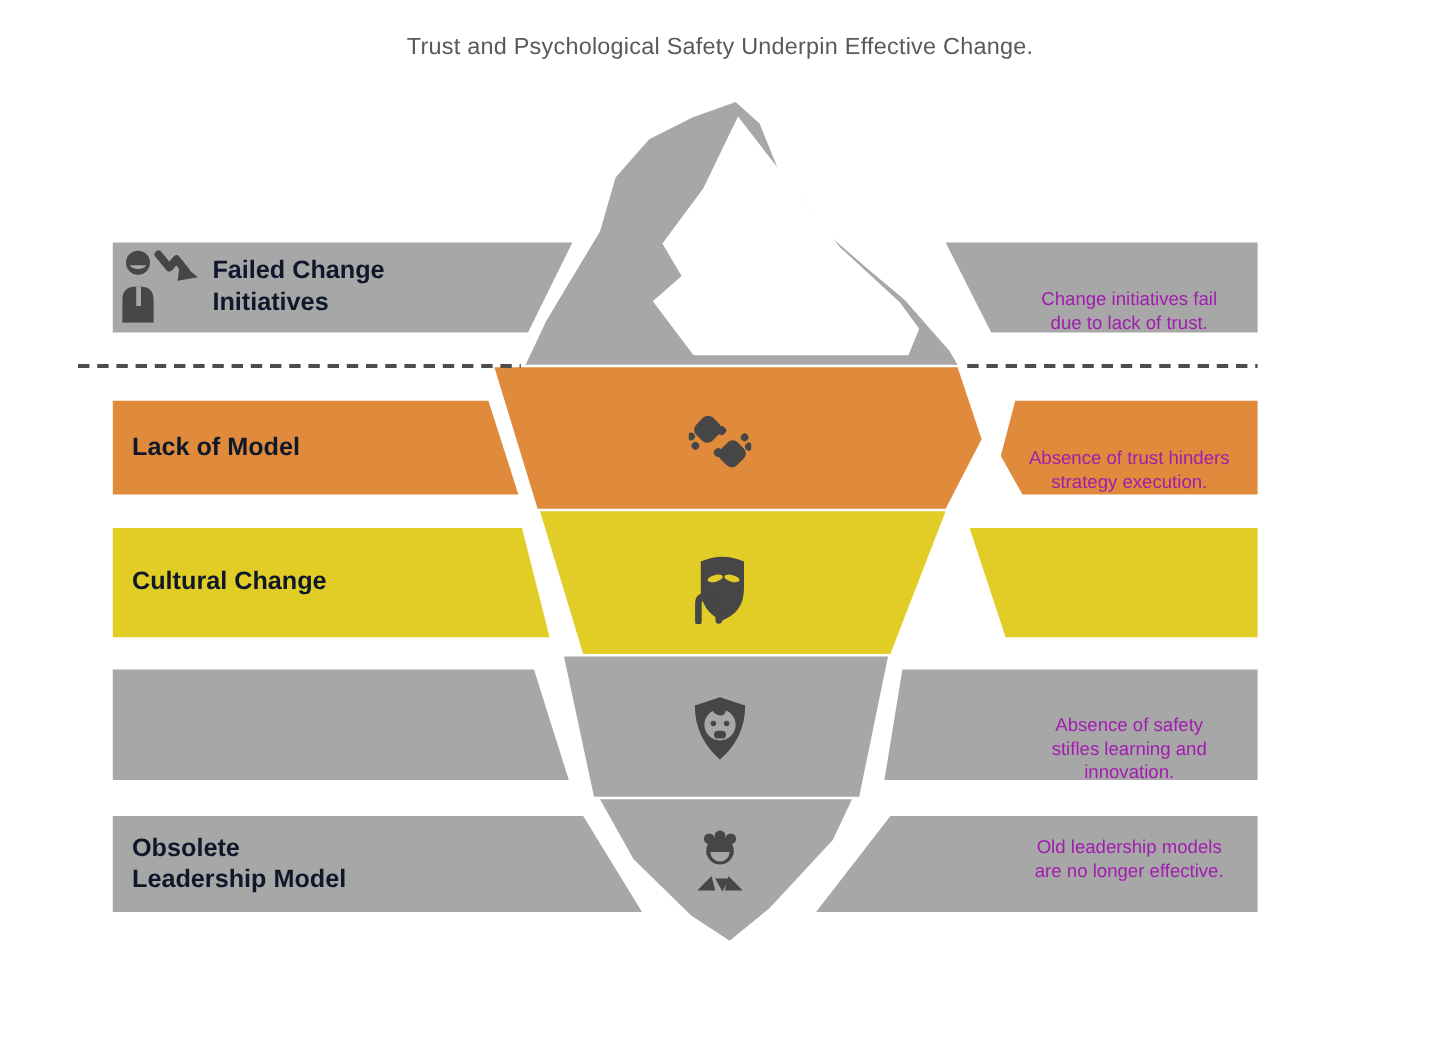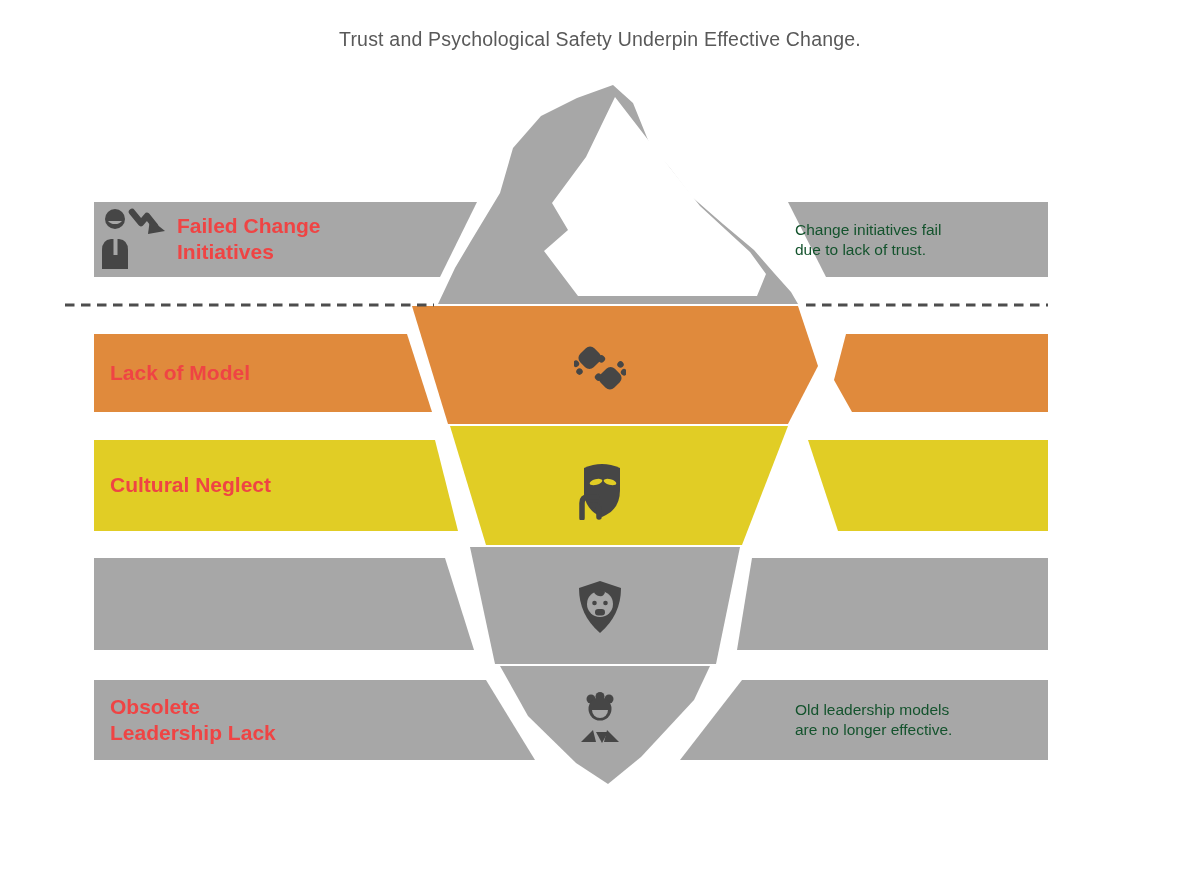--- a/index.html
+++ b/index.html
@@ -6,26 +6,26 @@
   .stage{
     position:relative;width:1048px;height:880px;background:#ffffff;overflow:hidden;
     font-family:"Liberation Sans",sans-serif;
   }
   .title{
     position:absolute;left:0;top:28px;width:1200px;text-align:center;
     font-size:19.5px;color:#595959;letter-spacing:.2px;
   }
   svg.layer{position:absolute;left:0;top:0;}
   .bar-label{
-    position:absolute;color:#ef4444;font-weight:700;font-size:21px;line-height:26px;
+    position:absolute;color:#0f172a;font-weight:700;font-size:21px;line-height:26px;
     white-space:pre-line;
   }
   .bar-desc{
-    position:absolute;left:795px;width:292px;color:#14532d;font-size:15.5px;
-    line-height:19.5px;text-align:left;white-space:pre-line;
+    position:absolute;left:795px;width:292px;color:#a21caf;font-size:15.5px;
+    line-height:19.5px;text-align:center;white-space:pre-line;margin-top:20px;
   }
   .icon-box{position:absolute;}
 </style>
 </head>
 <body>
 
 <div class="stage">
 
   <div class="title">Trust and Psychological Safety Underpin Effective Change.</div>
 
@@ -114,22 +114,27 @@
       <path d="M15,20 a8,8 0 0 0 16,0 z" fill="#A7A7A7"></path>
       <polygon points="4,52 16,40 19,52"></polygon>
       <polygon points="19,42 31,42 25,53"></polygon>
       <polygon points="42,52 30,40 27,52"></polygon>
     </svg>
   </div>
 
   <div class="bar-label" style="left:177px;top:213px">Failed Change
 Initiatives</div>
   <div class="bar-label" style="left:110px;top:360px">Lack of Model</div>
-  <div class="bar-label" style="left:110px;top:472px">Cultural Neglect</div>
+  <div class="bar-label" style="left:110px;top:472px">Cultural Change</div>
   <div class="bar-label" style="left:110px;top:694px">Obsolete
-Leadership Lack</div>
+Leadership Model</div>
 
   <div class="bar-desc" style="top:220px">Change initiatives fail
 due to lack of trust.</div>
-  <div class="bar-desc" style="top:700px">Old leadership models
+  <div class="bar-desc" style="top:353px">Absence of trust hinders
+strategy execution.</div>
+  <div class="bar-desc" style="top:575px">Absence of safety
+stifles learning and
+innovation.</div>
+  <div class="bar-desc" style="top:677px">Old leadership models
 are no longer effective.</div>
 
 </div>
 
 </body></html>

